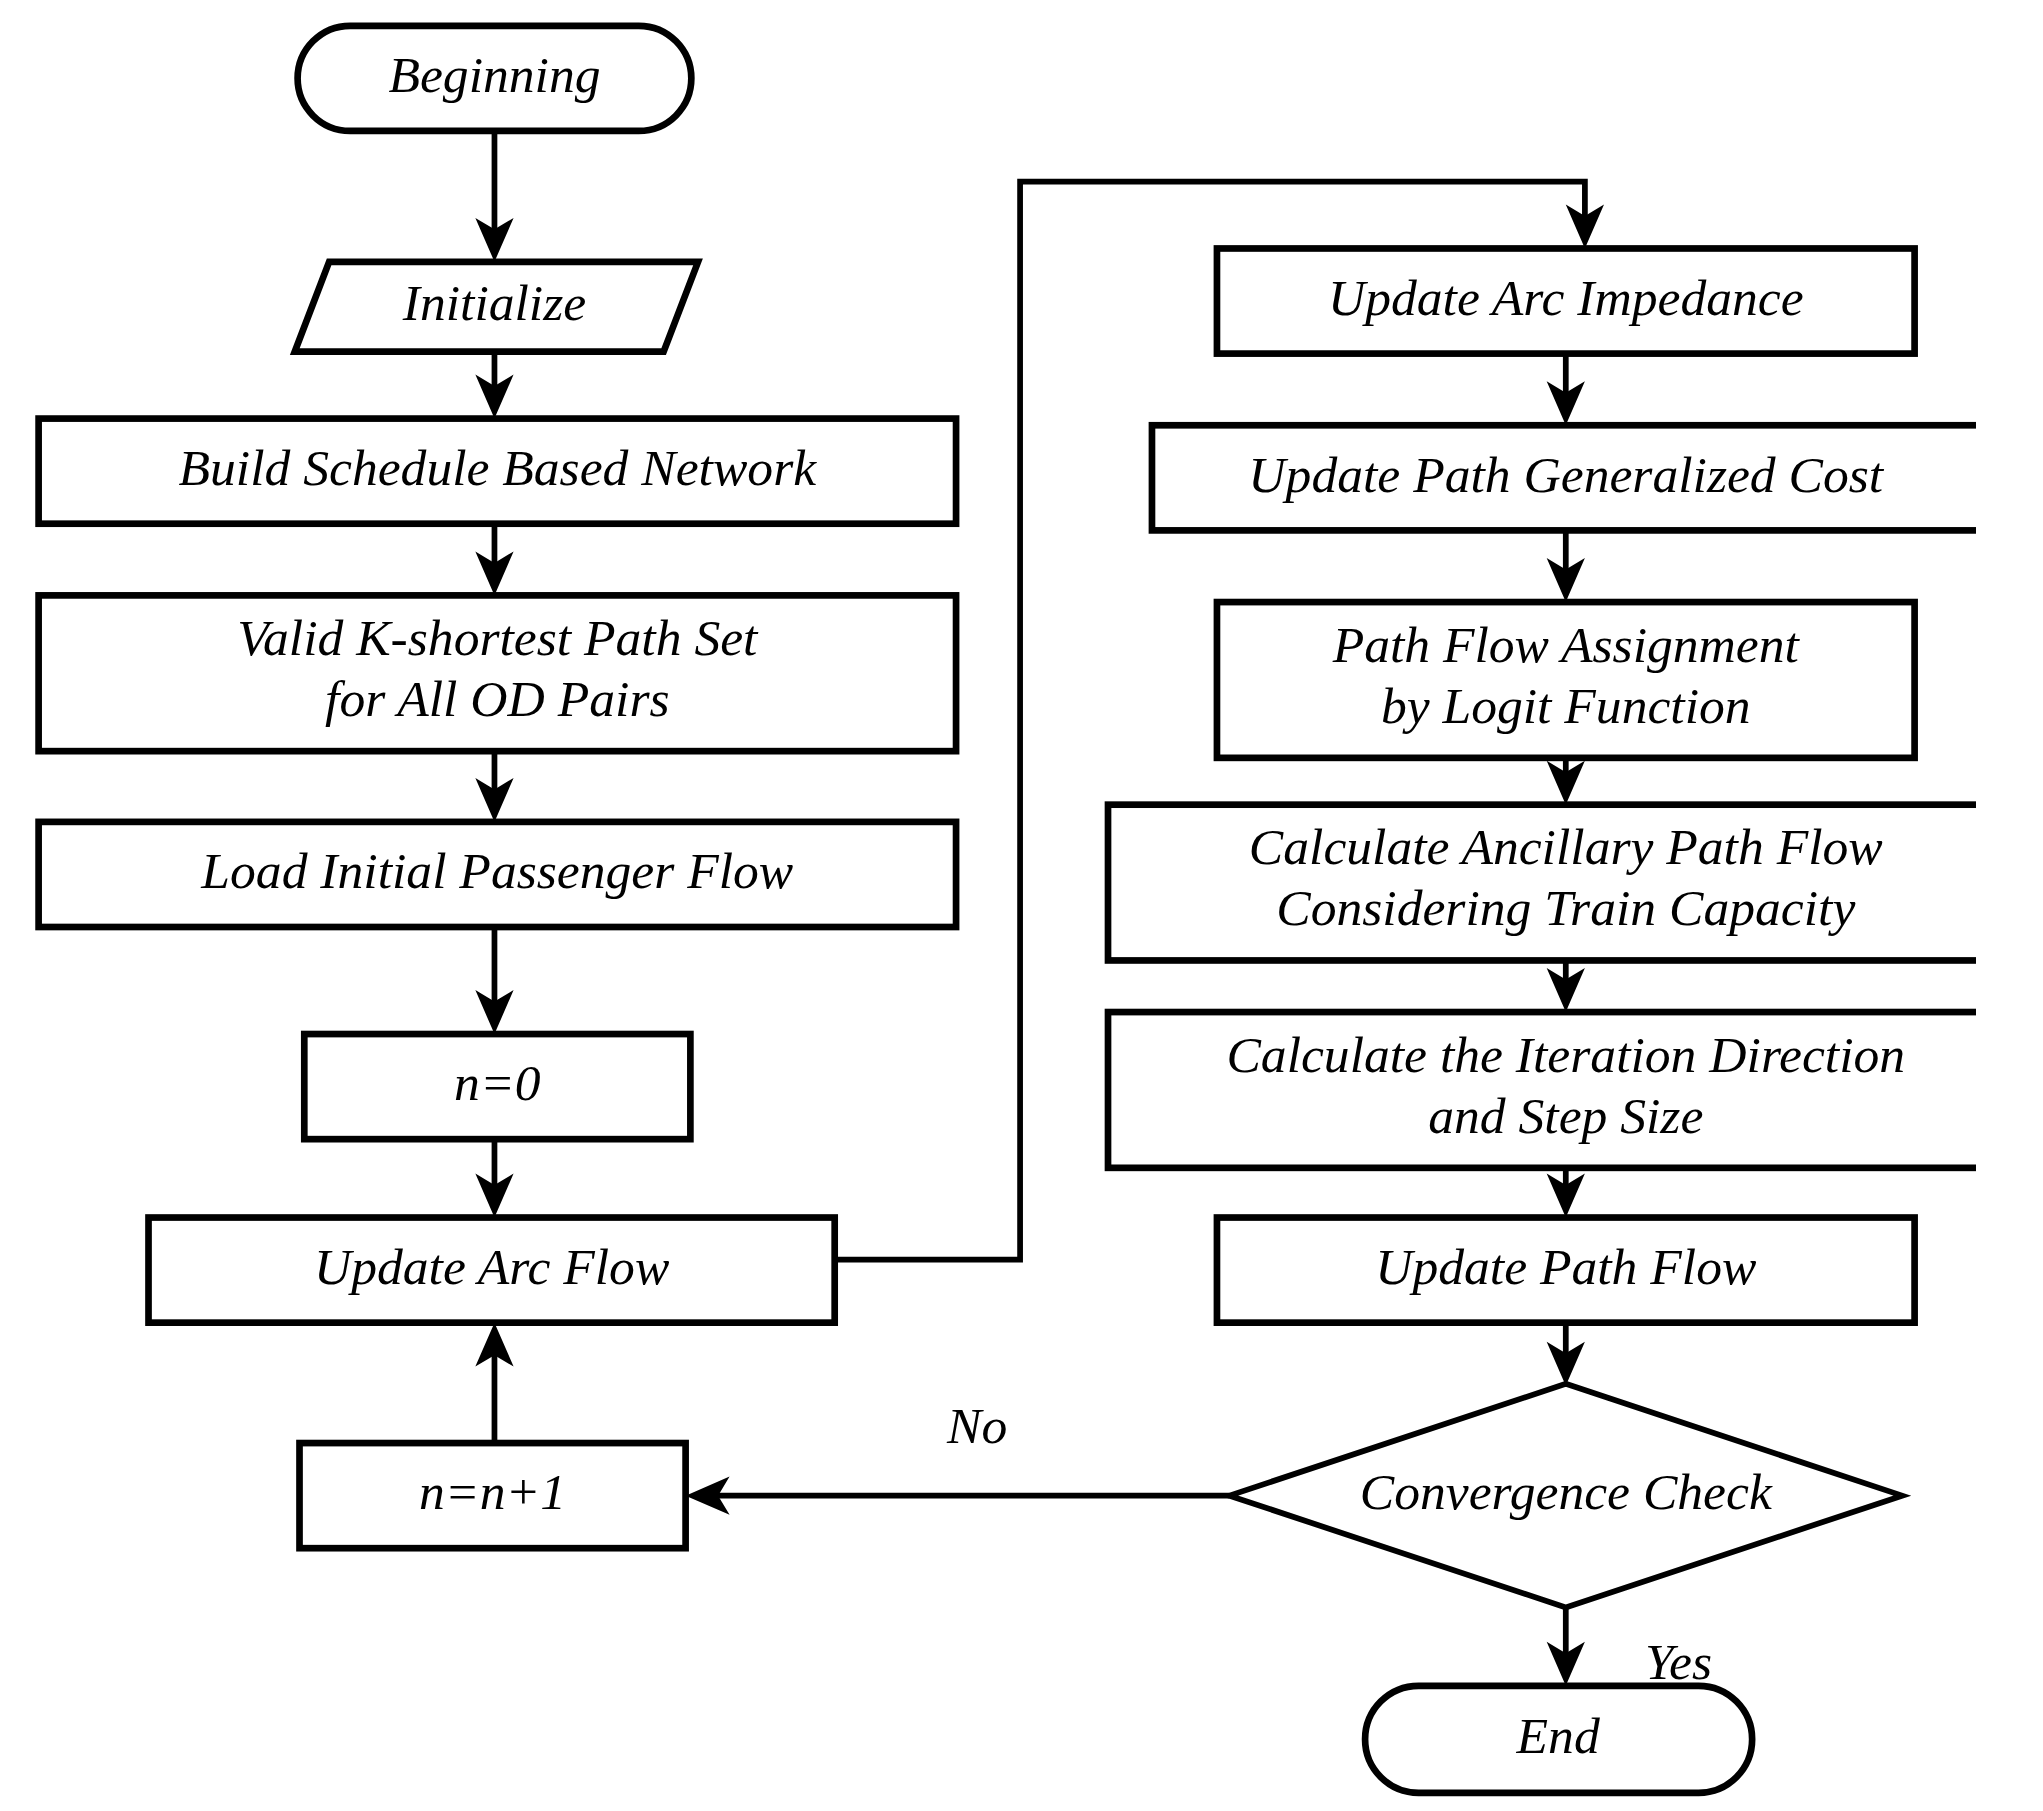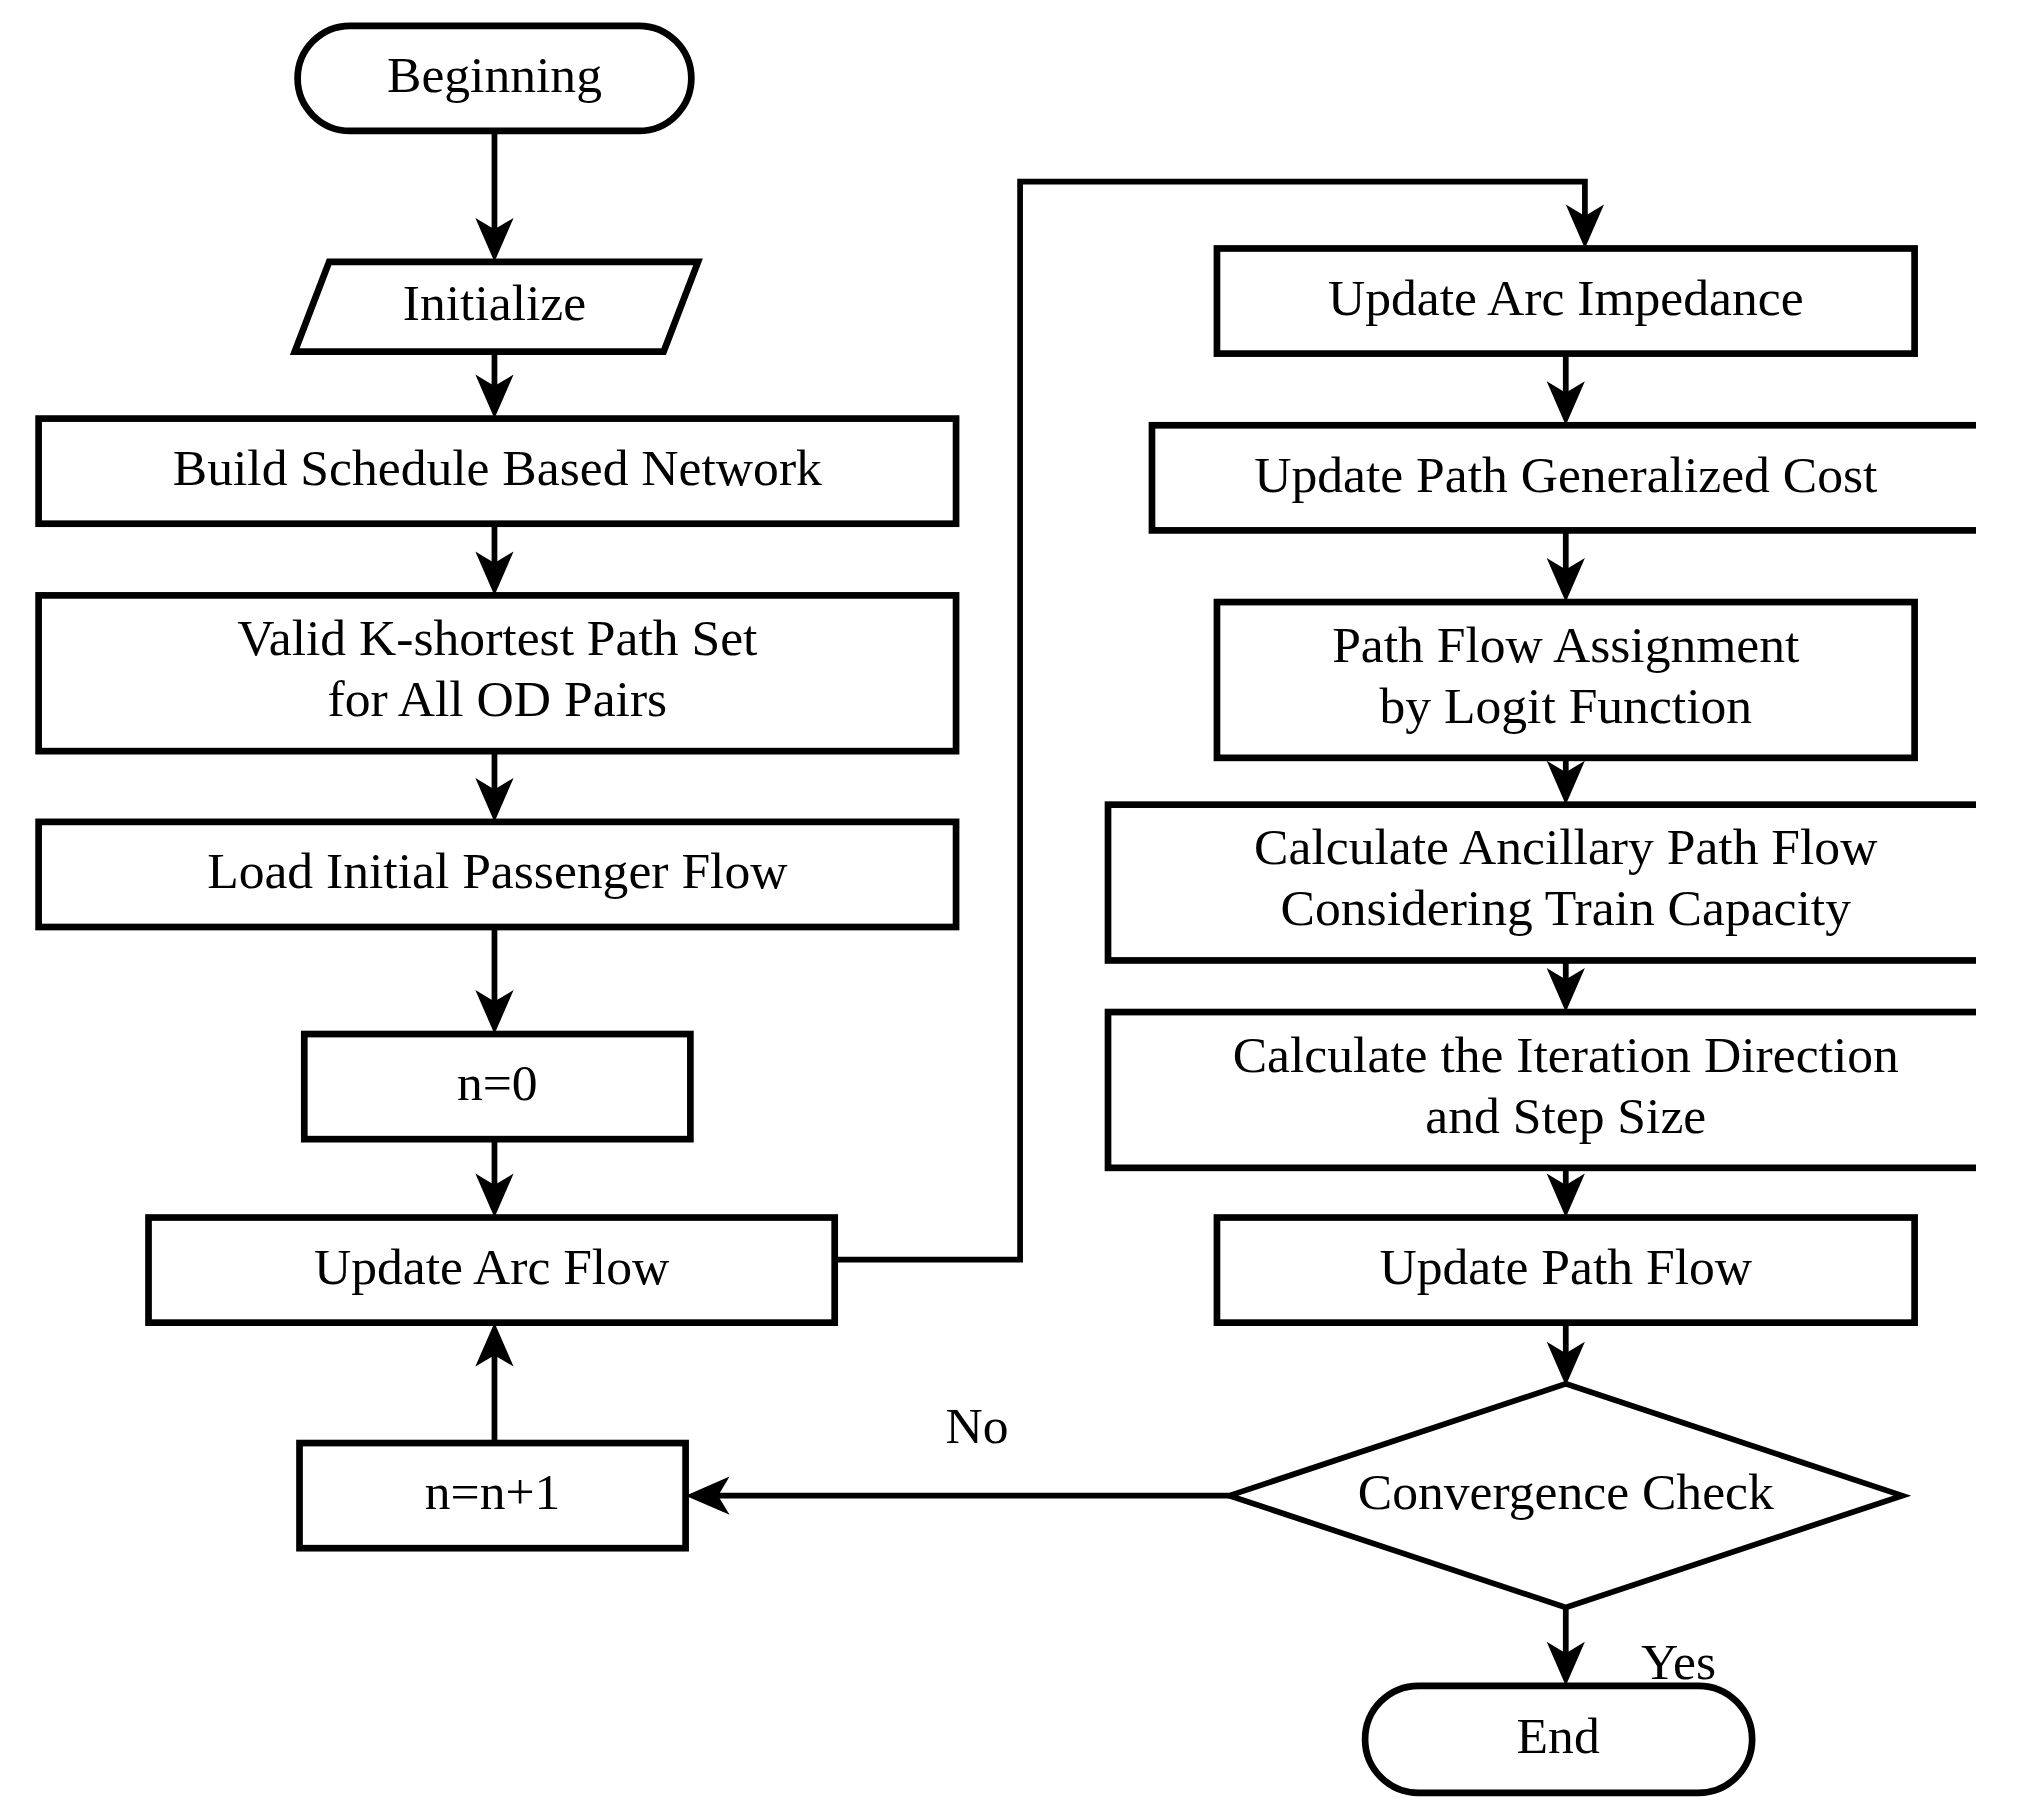--- a/index.html
+++ b/index.html
@@ -10,20 +10,21 @@
   }
   body {
     font-family: "Liberation Serif", "DejaVu Serif", serif;
   }
   #flowchart-root {
     position: relative;
     width: 1976px;
     height: 1811px;
     background: #ffffff;
     overflow: hidden;
+    font-style: italic;
   }
   svg.fc {
     display: block;
     width: 2044px;
     height: 1811px;
   }
   .node-shape {
     fill: #ffffff;
     stroke: #000000;
     stroke-width: 7;

